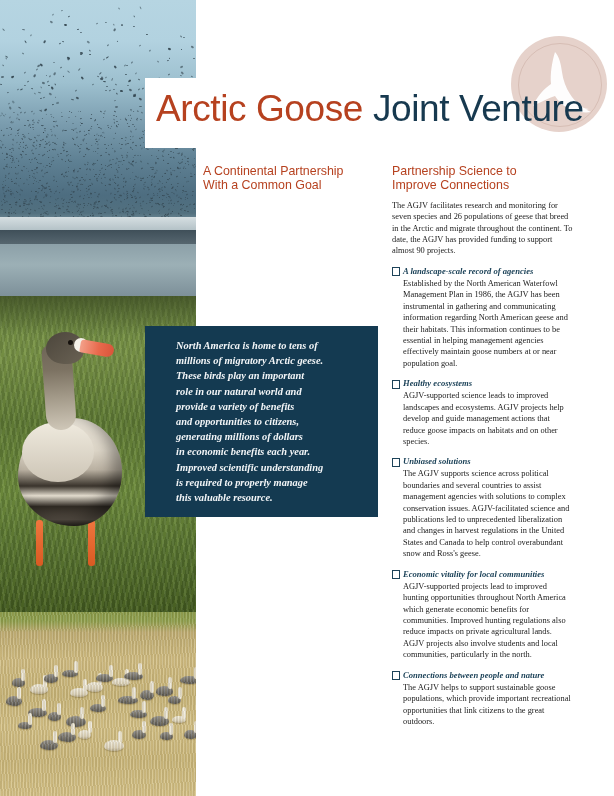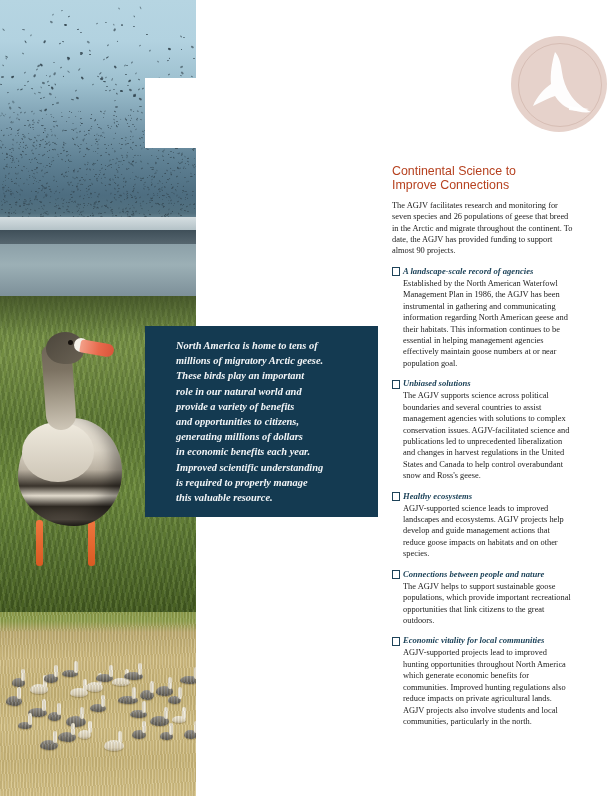--- a/index.html
+++ b/index.html
@@ -2097,66 +2097,73 @@
   <div class="header-white"></div>
 
   <div class="logo-circle">
     <div class="logo-ring"></div>
     <svg class="logo-goose" width="70" height="72" viewBox="0 0 70 72">
       <path d="M30 4 C27 14 25 26 26 36 C20 40 12 48 8 58 C16 54 24 50 30 48 C33 53 38 58 45 61 C52 64 60 65 66 64 C58 60 50 54 45 46 C41 40 38 32 37 24 C36 16 34 8 30 4 Z" fill="#ffffff" opacity="0.95"></path>
       <path d="M44 58 C50 59 58 60 64 61 C58 63 50 63 44 62 Z" fill="#ffffff" opacity="0.9"></path>
     </svg>
   </div>
 
+  <div class="title">
+    <span class="t-red">Arctic Goose </span><span class="t-blue">Joint Venture</span>
+  </div>
 
   <div class="col col-left">
+    <h2 class="sec-head">
+      <span>A Continental Partnership</span><br>
+      <span>With a Common Goal</span>
+    </h2>
   </div>
 
   <div class="quote-box">
     <div class="quote-text">North America is home to tens of
 millions of migratory Arctic geese.
 These birds play an important
 role in our natural world and
 provide a variety of benefits
 and opportunities to citizens,
 generating millions of dollars
 in economic benefits each year.
 Improved scientific understanding
 is required to properly manage
 this valuable resource.</div>
   </div>
 
   <div class="col col-right">
     <h2 class="sec-head">
-      <span>Continental Science to</span><br>
+      <span>Partnership Science to</span><br>
       <span>Improve Connections</span>
     </h2>
     <p class="body-p">The AGJV facilitates research and monitoring for seven species and 26 populations of geese that breed in the Arctic and migrate throughout the continent. To date, the AGJV has provided funding to support almost 90 projects.</p>
     <ul class="bullets" id="bullet-list">
         <li class="bl-item">
           <span class="bl-mark"></span>
           <span class="bl-title">A landscape-scale record of agencies</span>
           <span class="bl-body">Established by the North American Waterfowl Management Plan in 1986, the AGJV has been instrumental in gathering and communicating information regarding North American geese and their habitats. This information continues to be essential in helping management agencies effectively maintain goose numbers at or near population goal.</span>
         </li>
         <li class="bl-item">
           <span class="bl-mark"></span>
+          <span class="bl-title">Healthy ecosystems</span>
+          <span class="bl-body">AGJV-supported science leads to improved landscapes and ecosystems. AGJV projects help develop and guide management actions that reduce goose impacts on habitats and on other species.</span>
+        </li>
+        <li class="bl-item">
+          <span class="bl-mark"></span>
           <span class="bl-title">Unbiased solutions</span>
           <span class="bl-body">The AGJV supports science across political boundaries and several countries to assist management agencies with solutions to complex conservation issues. AGJV-facilitated science and publications led to unprecedented liberalization and changes in harvest regulations in the United States and Canada to help control overabundant snow and Ross's geese.</span>
         </li>
         <li class="bl-item">
           <span class="bl-mark"></span>
-          <span class="bl-title">Healthy ecosystems</span>
-          <span class="bl-body">AGJV-supported science leads to improved landscapes and ecosystems. AGJV projects help develop and guide management actions that reduce goose impacts on habitats and on other species.</span>
+          <span class="bl-title">Economic vitality for local communities</span>
+          <span class="bl-body">AGJV-supported projects lead to improved hunting opportunities throughout North America which generate economic benefits for communities. Improved hunting regulations also reduce impacts on private agricultural lands. AGJV projects also involve students and local communities, particularly in the north.</span>
         </li>
         <li class="bl-item">
           <span class="bl-mark"></span>
           <span class="bl-title">Connections between people and nature</span>
           <span class="bl-body">The AGJV helps to support sustainable goose populations, which provide important recreational opportunities that link citizens to the great outdoors.</span>
         </li>
-        <li class="bl-item">
-          <span class="bl-mark"></span>
-          <span class="bl-title">Economic vitality for local communities</span>
-          <span class="bl-body">AGJV-supported projects lead to improved hunting opportunities throughout North America which generate economic benefits for communities. Improved hunting regulations also reduce impacts on private agricultural lands. AGJV projects also involve students and local communities, particularly in the north.</span>
-        </li>
       </ul>
   </div>
 
 </div>
 
 </body></html>

